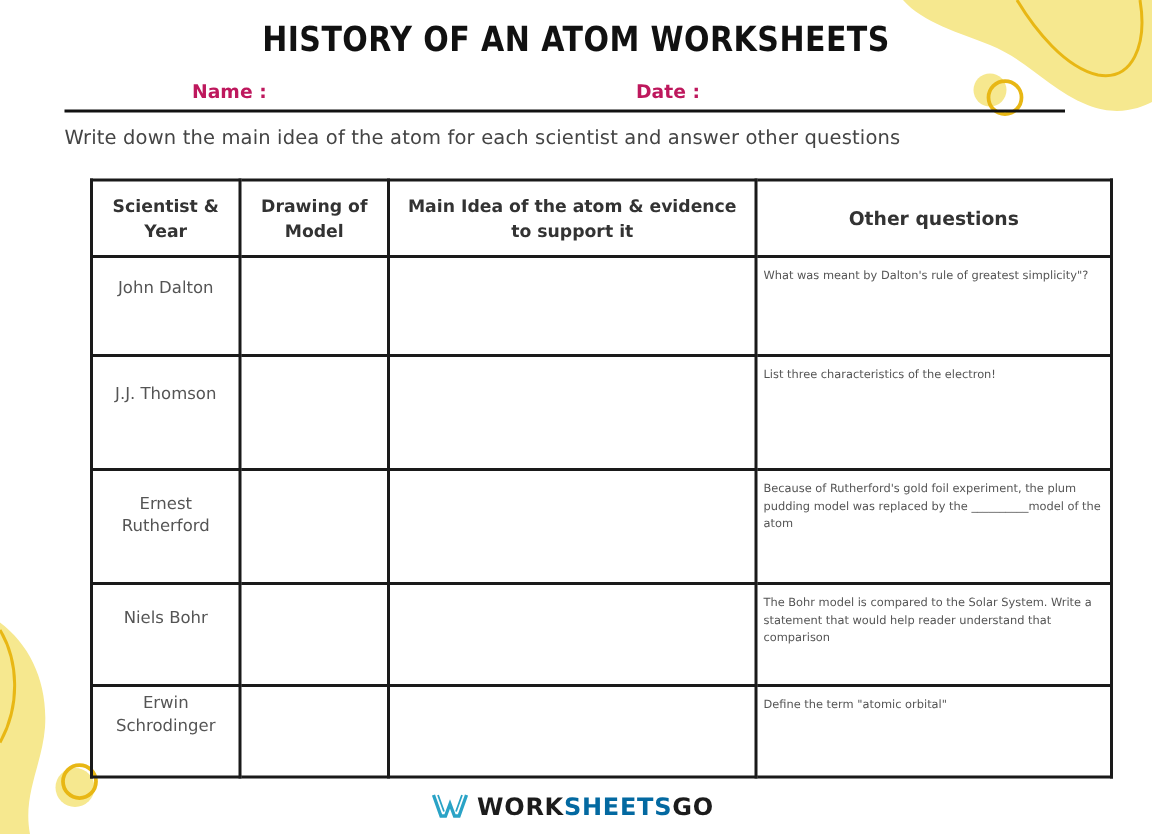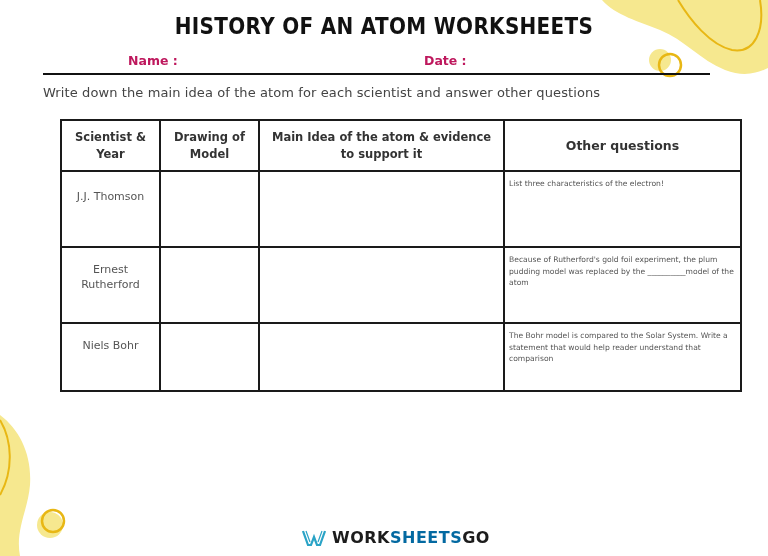--- a/index.html
+++ b/index.html
@@ -19,21 +19,21 @@
     table-layout: fixed;
   }
   table.ws th, table.ws td { border: 2px solid #1a1a1a; vertical-align: top; }
   table.ws th {
     font-size: 11.5px; font-weight: bold; color: #333; text-align: center; vertical-align: middle;
     height: 51px; line-height: 17px; padding: 0 4px;
   }
   td.sci { font-size: 11px; color: #555; text-align: center; padding-top: 12px; line-height: 15px; }
   td.q { font-size: 7.6px; color: #555; padding: 6px 5px 0 4px; line-height: 11.5px; }
   .logo {
-    position: absolute; left: 302px; top: 527px; height: 20px; display: flex; align-items: flex-end;
+    position: absolute; left: 288px; top: 527px; height: 20px; display: flex; align-items: center;
     font-weight: bold; font-size: 16px; letter-spacing: 0.5px;
   }
   .logo .dark { color: #1c1c1c; }
   .logo .blue { color: #0369a1; }
 </style>
 </head>
 <body>
 
 <svg class="deco" style="left:560px;top:0;" width="208" height="100" viewBox="0 0 208 100">
   <path d="M42,0 C55,15 80,22 100,30 C125,40 140,60 165,70 C185,78 200,72 208,68 L208,0 Z" fill="#f6e88f"></path>
@@ -63,38 +63,50 @@
   </colgroup>
   <thead>
     <tr>
       <th>Scientist &amp; Year</th>
       <th>Drawing of Model</th>
       <th>Main Idea of the atom &amp; evidence to support it</th>
       <th style="font-size:12.5px;">Other questions</th>
     </tr>
   </thead>
   <tbody>
+    <tr style="height:66px;">
+      <td class="sci">John Dalton</td>
+      <td></td>
+      <td></td>
+      <td class="q">What was meant by Dalton's rule of greatest simplicity"?</td>
+    </tr>
     <tr style="height:76px;">
       <td class="sci" style="padding-top:17px;">J.J. Thomson</td>
       <td></td>
       <td></td>
       <td class="q">List three characteristics of the electron!</td>
     </tr>
     <tr style="height:76px;">
       <td class="sci" style="padding:14px 14px 0;margin-top:21px;">Ernest Rutherford</td>
       <td></td>
       <td></td>
       <td class="q">Because of Rutherford's gold foil experiment, the plum pudding model was  replaced by the __________model of the atom</td>
     </tr>
     <tr style="height:68px;">
       <td class="sci" style="padding-top:14px;">Niels Bohr</td>
       <td></td>
       <td></td>
       <td class="q">The Bohr model is compared to the Solar System. Write a statement that would help reader understand that comparison</td>
     </tr>
+    <tr style="height:61px;">
+      <td class="sci" style="padding:3px 8px 0;">Erwin Schrodinger</td>
+      <td></td>
+      <td></td>
+      <td class="q">Define the term "atomic orbital"</td>
+    </tr>
   </tbody>
 </table>
 
 <div class="logo">
   <svg width="24" height="18" viewBox="0 0 24 18" style="margin-right:6px;">
     <path d="M1,2 L6,16 L9,16 L12,8 L15,16 L18,16 L23,2" fill="none" stroke="#2aa3c6" stroke-width="2.2"></path>
     <path d="M4,2 L8,13 M20,2 L16,13" fill="none" stroke="#2aa3c6" stroke-width="1.2"></path>
   </svg>
   <span class="dark">WORK</span>
     <span class="blue">SHEETS</span>

